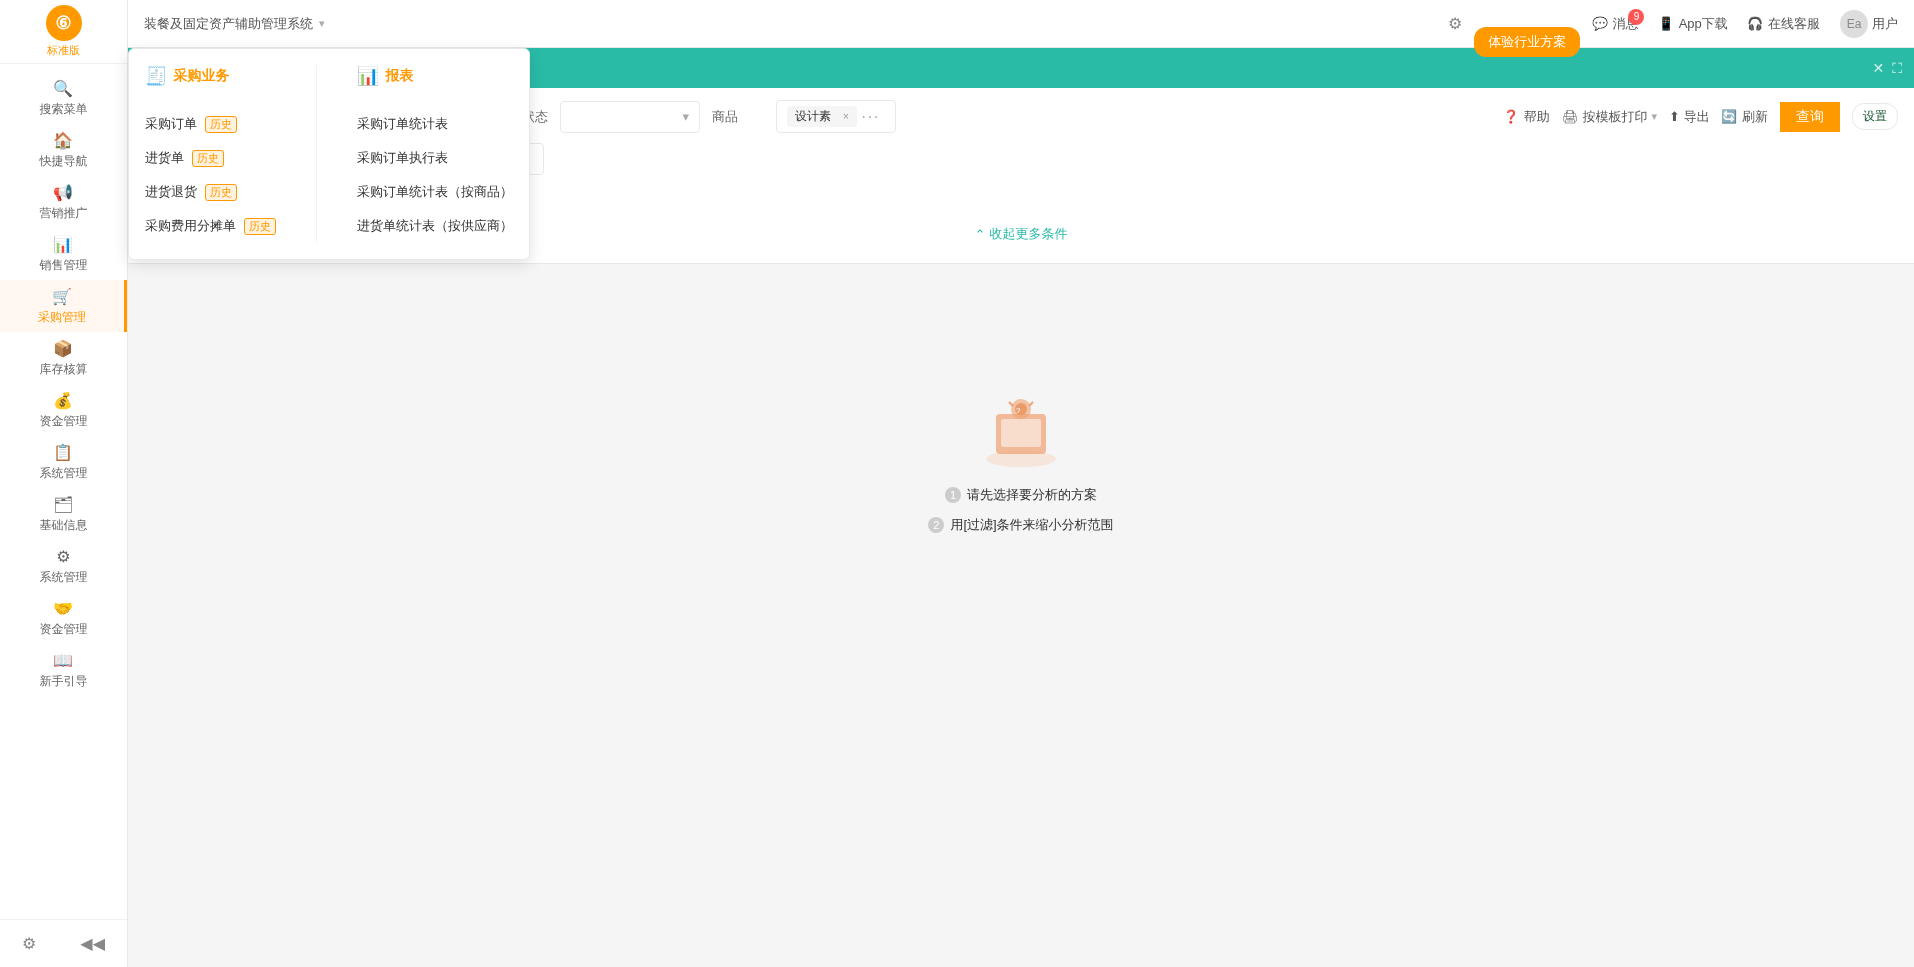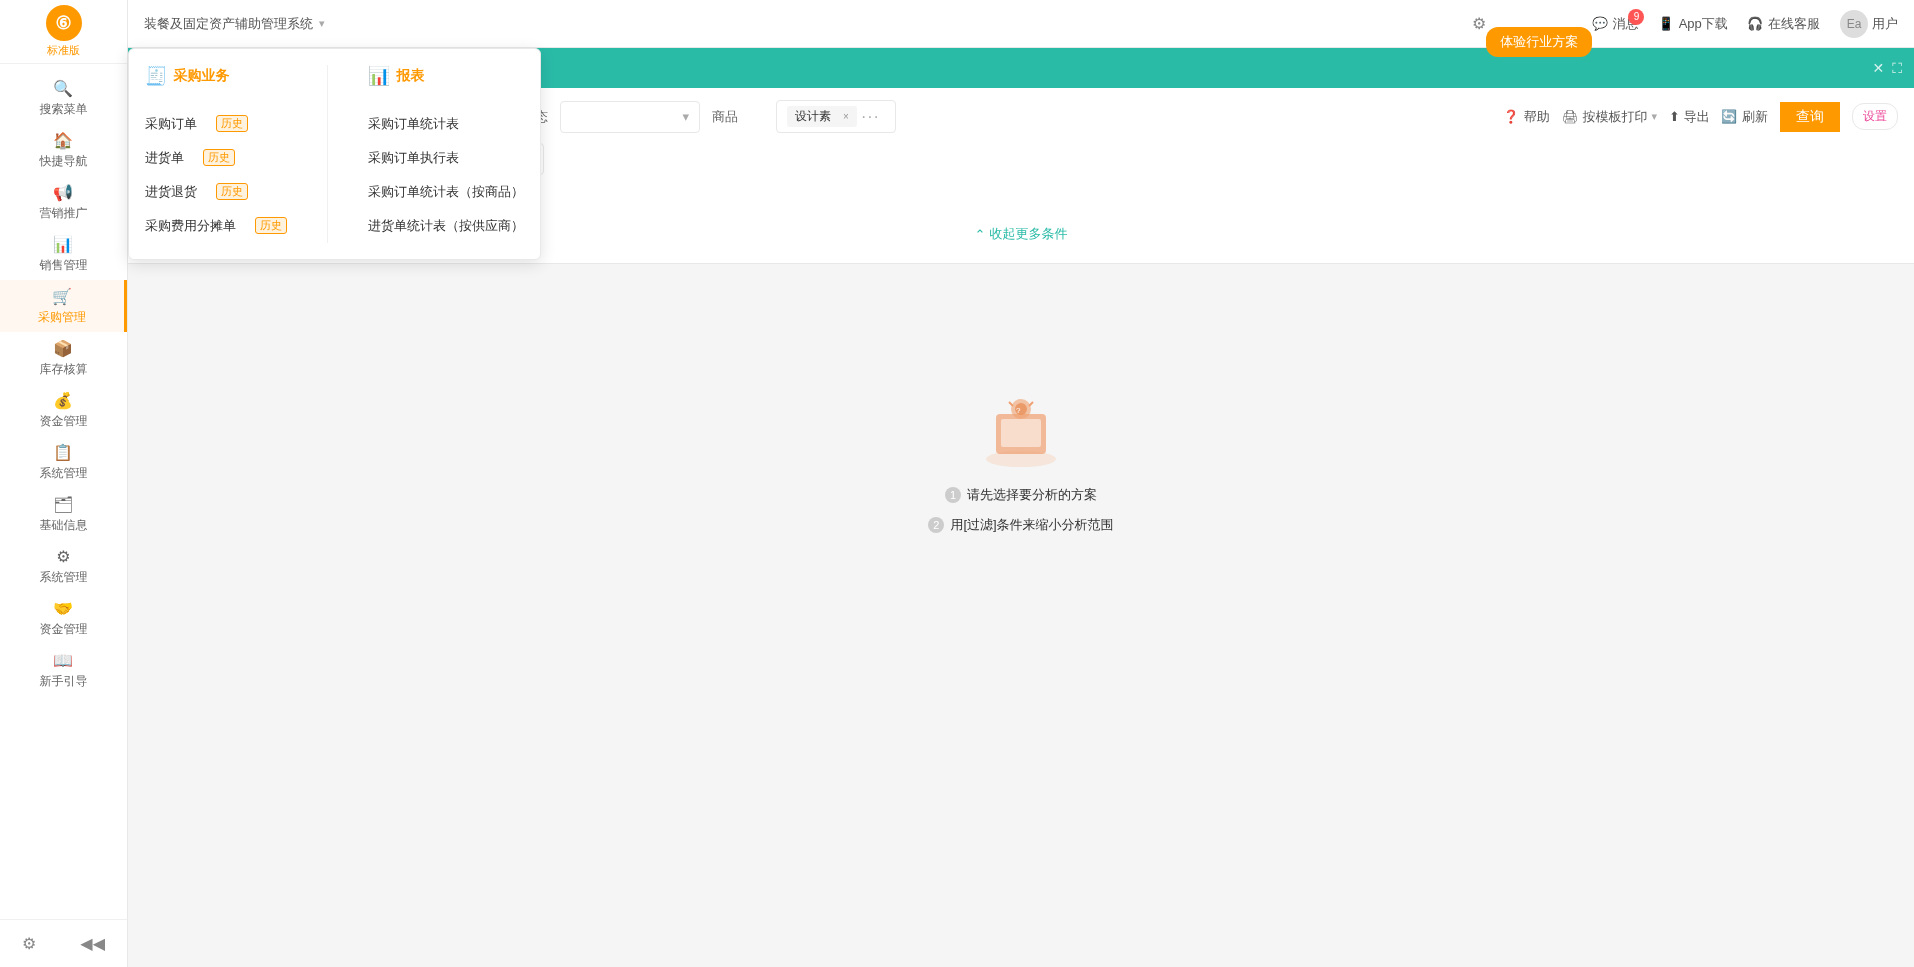--- a/index.html
+++ b/index.html
@@ -1,19 +1,19 @@
 <!DOCTYPE html>
 <html><head>
   <meta charset="utf-8">
   <style>
     * { margin: 0; padding: 0; box-sizing: border-box; }
     body { font-family: 'Microsoft YaHei', sans-serif; font-size: 13px; background: #f5f5f5; color: #333; width: 1914px; height: 967px; overflow: hidden; }
 
     
-    .header { display: flex; align-items: center; height: 48px; background: #fff; border-bottom: 1px solid #e8e8e8; padding: 0 16px; position: relative; z-index: 100; }
+    .header { display: flex; align-items: center; height: 48px; background: #fff; border-bottom: 1px solid #e8e8e8; padding: 0 16px; gap: 12px; position: relative; z-index: 100; }
     .header-title { font-size: 13px; color: #555; flex: 1; display: flex; align-items: center; gap: 6px; }
     .header-title .arrow-icon { color: #aaa; font-size: 11px; }
     .header-settings-icon { color: #888; cursor: pointer; font-size: 16px; }
     .header-btn { background: #f90; color: #fff; border: none; border-radius: 12px; padding: 6px 14px; cursor: pointer; font-size: 13px; margin-top: 36px; }
     .header-right { display: flex; align-items: center; gap: 20px; margin-left: auto; }
     .header-right-item { display: flex; align-items: center; gap: 4px; color: #555; cursor: pointer; font-size: 13px; position: relative; }
     .badge { background: #f55; color: #fff; border-radius: 50%; width: 16px; height: 16px; font-size: 10px; display: flex; align-items: center; justify-content: center; position: absolute; top: -6px; right: -6px; }
     .avatar-circle { width: 28px; height: 28px; border-radius: 50%; background: #ddd; display: flex; align-items: center; justify-content: center; color: #888; font-size: 12px; }
 
     
@@ -34,40 +34,40 @@
     
     .tab-bar { background: #2abba7; display: flex; align-items: center; height: 40px; padding: 0; position: relative; }
     .tab { display: flex; align-items: center; height: 40px; padding: 0 16px; cursor: pointer; font-size: 13px; color: rgba(255,255,255,0.85); gap: 6px; }
     .tab.active { background: #fff; color: #333; border-radius: 4px 4px 0 0; margin-top: 4px; height: 36px; }
     .tab.home { color: #fff; }
     .tab .close-icon { font-size: 11px; color: #999; cursor: pointer; }
     .tab-bar-right { margin-left: auto; display: flex; align-items: center; padding-right: 12px; gap: 8px; }
     .tab-bar-icon { color: rgba(255,255,255,0.8); cursor: pointer; font-size: 14px; }
     .toolbar-btn { display: flex; align-items: center; gap: 4px; color: #555; cursor: pointer; font-size: 13px; background: none; border: none; }
     .toolbar-btn.primary { background: #f90; color: #fff; border-radius: 0; padding: 6px 16px; font-size: 14px; }
-    .toolbar-btn.secondary { border: 1px solid #e8e8e8; border-radius: 12px; padding: 4px 10px; font-size: 12px; color: #ec4899; }
+    .toolbar-btn.secondary { border: 1px solid #e8e8e8; border-radius: 12px; padding: 4px 10px; font-size: 12px; color: #14532d; }
 
     
     .filter-section { background: #fff; padding: 12px 16px; border-bottom: 1px solid #e8e8e8; }
     .filter-item { display: flex; align-items: center; gap: 8px; }
     .filter-label { font-size: 13px; color: #666; white-space: nowrap; min-width: 56px; }
     .filter-input { flex: 1; border: 1px solid #e8e8e8; border-radius: 4px; padding: 5px 10px; font-size: 13px; color: #333; display: flex; align-items: center; gap: 4px; cursor: pointer; background: #fff; min-height: 32px; }
     .filter-tag { background: #f5f5f5; border-radius: 3px; padding: 2px 8px; font-size: 12px; color: #333; display: flex; align-items: center; gap: 12px; }
     .filter-tag .remove { color: #999; cursor: pointer; font-size: 10px; }
     .collapse-btn { display: flex; align-items: center; justify-content: center; gap: 4px; color: #2abba7; font-size: 13px; cursor: pointer; padding: 8px 0; background: #fff; width: 100%; }
     .ellipsis-btn { color: #aaa; cursor: pointer; font-size: 16px; letter-spacing: 1px; }
 
     
     .empty-state { display: flex; flex-direction: column; align-items: center; justify-content: center; height: 400px; gap: 12px; }
     .empty-icon { width: 100px; height: 80px; position: relative; }
     .dropdown-menu { position: absolute; top: 48px; left: 16px; background: #fff; border: 1px solid #e8e8e8; border-radius: 6px; box-shadow: 0 4px 16px rgba(0,0,0,0.12); z-index: 400; display: flex; padding: 16px; gap: 32px; min-width: 380px; }
     .dropdown-col { display: flex; flex-direction: column; gap: 0; }
     .dropdown-col-title { display: flex; align-items: center; gap: 6px; font-size: 14px; font-weight: bold; color: #f90; margin-bottom: 12px; padding-bottom: 8px; }
     .dropdown-col-title .col-icon { font-size: 18px; }
-    .dropdown-item { display: flex; align-items: flex-start; gap: 19px; padding: 8px 0; cursor: pointer; color: #333; font-size: 13px; transition: color 0.2s; }
+    .dropdown-item { display: flex; align-items: flex-end; gap: 8px; padding: 8px 0; cursor: pointer; color: #333; font-size: 13px; transition: color 0.2s; }
     .hist-badge { background: #fff3e0; color: #f90; border: 1px solid #f90; border-radius: 3px; font-size: 11px; padding: 0 4px; }
     .divider { width: 1px; background: #f0f0f0; margin: 0 8px; }
 
     
     .sidebar-item.active-purchase { background: #fff7f0; border-right: 3px solid #f90; }
     .sidebar-item.active-purchase .s-label { color: #f90; }
     .content-wrapper { display: flex; flex-direction: column; height: calc(967px - 40px); }
   </style>
 </head>
 <body>

